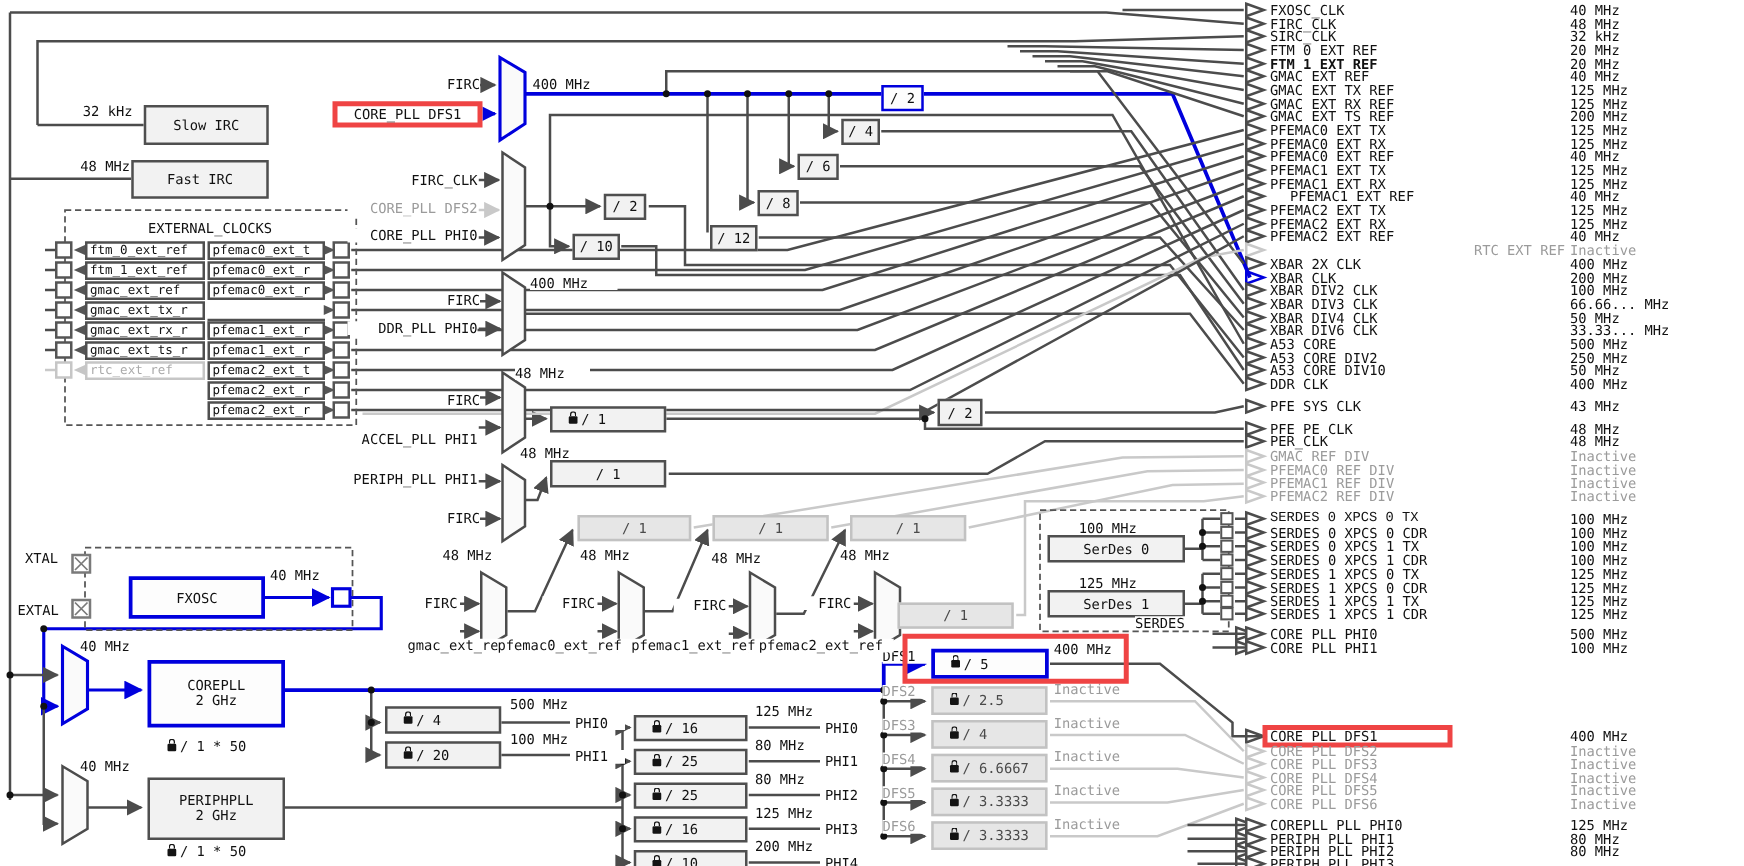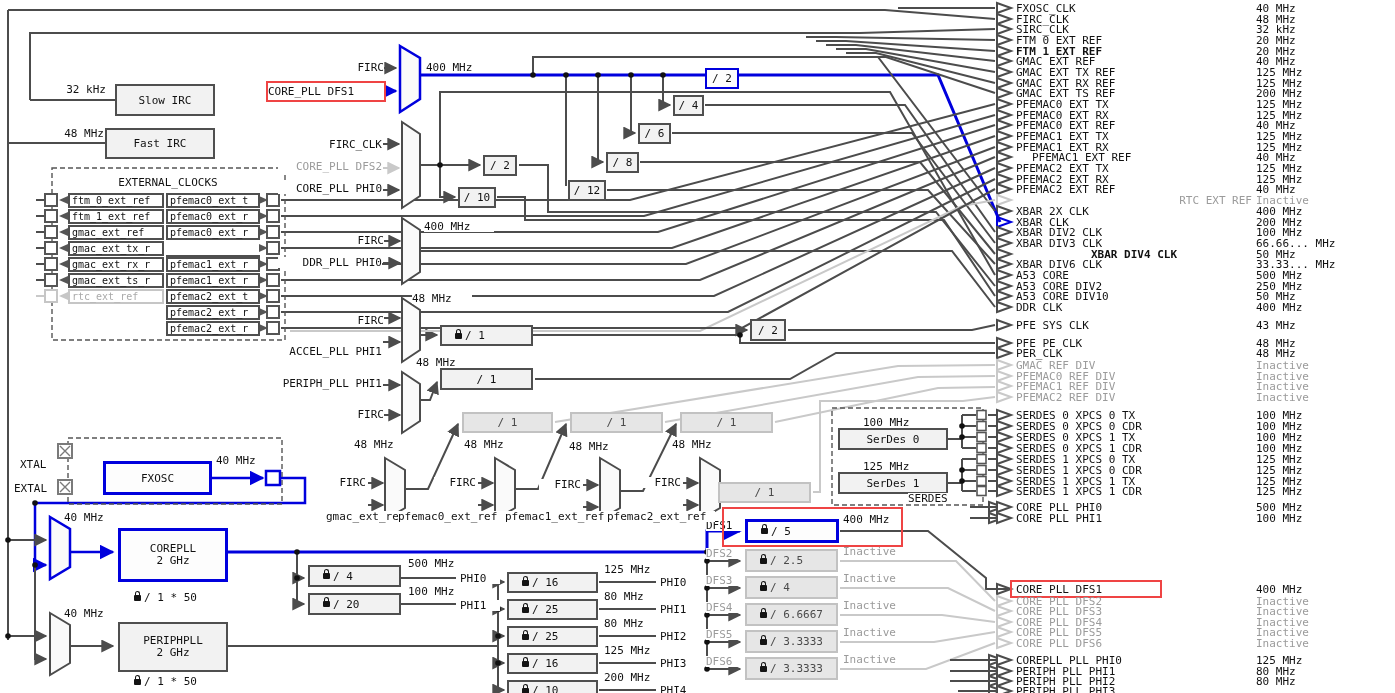--- a/index.html
+++ b/index.html
@@ -11,22 +11,22 @@
   .lbl.g{color:#9b9b9b;}
   .lbl.bg{background:#fff;}
   .box{position:absolute;background:#f2f2f2;border:2px solid #4f4f4f;display:flex;align-items:center;
        justify-content:center;font:11px "DejaVu Sans Mono",monospace;color:#111;box-sizing:border-box;
        z-index:1;white-space:pre;}
   .box.blue{border:3px solid #0000dd;background:#fdfdfd;}
   .box.lt{background:#e6e6e6;border:2px solid #c2c2c2;color:#4a4a4a;}
   .box.w{justify-content:flex-start;padding-left:13px;}
   .box.ext{font-size:10px;background:#fff;justify-content:flex-start;padding:0 2px;z-index:2;}
   .box.ext.g{border-color:#c6c6c6;color:#aaa;}
-  .redbox{position:absolute;border:2px solid #ef4444;box-sizing:border-box;z-index:3;
-          display:flex;align-items:center;
+  .redbox{position:absolute;border:4px solid #ef4444;box-sizing:border-box;z-index:3;
+          display:flex;align-items:center;justify-content:center;
           font:11px "DejaVu Sans Mono",monospace;color:#111;background:transparent;white-space:pre;}
   .lock{display:inline-block;width:7px;height:6px;background:#141414;border-radius:1px;position:relative;
         margin-right:3px;flex:none;}
   .lock:before{content:"";position:absolute;top:-4px;left:1px;width:3px;height:3px;
         border:1.5px solid #141414;border-bottom:none;border-radius:3px 3px 0 0;}
   .two{text-align:center;line-height:12px;}
   .rowname{z-index:4;}
 </style>
 </head>
 <body>
@@ -420,21 +420,21 @@
       </div>
       <div>
         <div class="lbl  rowname" style="left: 1016px; top: 227px; width: 236px; text-align: left;">XBAR DIV2 CLK</div>
         <div class="lbl" style="left: 1256px; top: 227px; width: 130px; text-align: left;">100 MHz</div>
       </div>
       <div>
         <div class="lbl  rowname" style="left: 1016px; top: 238px; width: 236px; text-align: left;">XBAR DIV3 CLK</div>
         <div class="lbl" style="left: 1256px; top: 238px; width: 130px; text-align: left;">66.66... MHz</div>
       </div>
       <div>
-        <div class="lbl  rowname" style="left: 1016px; top: 249px; width: 236px; text-align: center; font-weight: bold;">XBAR DIV4 CLK</div>
+        <div class="lbl  rowname" style="left: 1016px; top: 249px; width: 236px; text-align: left;">XBAR DIV4 CLK</div>
         <div class="lbl" style="left: 1256px; top: 249px; width: 130px; text-align: left;">50 MHz</div>
       </div>
       <div>
         <div class="lbl  rowname" style="left: 1016px; top: 259px; width: 236px; text-align: left;">XBAR DIV6 CLK</div>
         <div class="lbl" style="left: 1256px; top: 259px; width: 130px; text-align: left;">33.33... MHz</div>
       </div>
       <div>
         <div class="lbl  rowname" style="left: 1016px; top: 270px; width: 236px; text-align: left;">A53 CORE</div>
         <div class="lbl" style="left: 1256px; top: 270px; width: 130px; text-align: left;">500 MHz</div>
       </div>
@@ -472,21 +472,21 @@
       </div>
       <div>
         <div class="lbl g rowname" style="left: 1016px; top: 381px; width: 236px; text-align: left;">PFEMAC1 REF DIV</div>
         <div class="lbl g" style="left: 1256px; top: 381px; width: 130px; text-align: left;">Inactive</div>
       </div>
       <div>
         <div class="lbl g rowname" style="left: 1016px; top: 392px; width: 236px; text-align: left;">PFEMAC2 REF DIV</div>
         <div class="lbl g" style="left: 1256px; top: 392px; width: 130px; text-align: left;">Inactive</div>
       </div>
       <div>
-        <div class="lbl  rowname" style="left: 1016px; top: 410px; width: 236px; text-align: left;">SERDES 0 XPCS 0 TX</div>
+        <div class="lbl  rowname" style="left: 1016px; top: 410px; width: 236px; text-align: left; font-family: Liberation Mono, monospace;">SERDES 0 XPCS 0 TX</div>
         <div class="lbl" style="left: 1256px; top: 410px; width: 130px; text-align: left;">100 MHz</div>
       </div>
       <div>
         <div class="lbl  rowname" style="left: 1016px; top: 421px; width: 236px; text-align: left;">SERDES 0 XPCS 0 CDR</div>
         <div class="lbl" style="left: 1256px; top: 421px; width: 130px; text-align: left;">100 MHz</div>
       </div>
       <div>
         <div class="lbl  rowname" style="left: 1016px; top: 432px; width: 236px; text-align: left;">SERDES 0 XPCS 1 TX</div>
         <div class="lbl" style="left: 1256px; top: 432px; width: 130px; text-align: left;">100 MHz</div>
       </div>
@@ -569,21 +569,21 @@
       <div class="lbl bg" style="left: 278px; top: 183px; width: 104px; text-align: right;">CORE_PLL PHI0</div>
       <div class="lbl bg" style="left: 340px; top: 235px; width: 44px; text-align: right;">FIRC</div>
       <div class="lbl bg" style="left: 278px; top: 257px; width: 104px; text-align: right;">DDR_PLL PHI0</div>
       <div class="lbl bg" style="left: 424px; top: 221px; width: 70px; text-align: left;">400 MHz</div>
       <div class="lbl bg" style="left: 412px; top: 293px; width: 60px; text-align: left;">48 MHz</div>
       <div class="lbl bg" style="left: 340px; top: 315px; width: 44px; text-align: right;">FIRC</div>
       <div class="lbl bg" style="left: 272px; top: 346px; width: 110px; text-align: right;">ACCEL_PLL PHI1</div>
       <div class="lbl bg" style="left: 416px; top: 357px; width: 60px; text-align: left;">48 MHz</div>
       <div class="lbl bg" style="left: 268px; top: 378px; width: 114px; text-align: right;">PERIPH_PLL PHI1</div>
       <div class="lbl bg" style="left: 340px; top: 409px; width: 44px; text-align: right;">FIRC</div>
-      <div class="lbl" style="left: 20px; top: 441px; width: 36px; text-align: left; margin-top: 18px;">XTAL</div>
+      <div class="lbl" style="left: 20px; top: 441px; width: 36px; text-align: left;">XTAL</div>
       <div class="lbl" style="left: 14px; top: 483px; width: 42px; text-align: left;">EXTAL</div>
       <div class="lbl bg" style="left: 216px; top: 455px; width: 60px; text-align: left;">40 MHz</div>
       <div class="lbl bg" style="left: 64px; top: 512px; width: 50px; text-align: left;">40 MHz</div>
       <div class="lbl bg" style="left: 64px; top: 608px; width: 50px; text-align: left;">40 MHz</div>
       <div class="lbl bg" style="left: 863px; top: 417px; width: 60px; text-align: left;">100 MHz</div>
       <div class="lbl bg" style="left: 863px; top: 461px; width: 60px; text-align: left;">125 MHz</div>
       <div class="lbl bg" style="left: 908px; top: 493px; width: 60px; text-align: left;">SERDES</div>
       <div class="lbl" style="left: 134px; top: 592px; display: flex; align-items: center;"><span class="lock"></span><span>/ 1 * 50</span></div>
       <div class="lbl" style="left: 134px; top: 676px; display: flex; align-items: center;"><span class="lock"></span><span>/ 1 * 50</span></div>
       <div class="box" style="left: 115px; top: 84px; width: 100px; height: 32px;"><span>Slow IRC</span></div>

